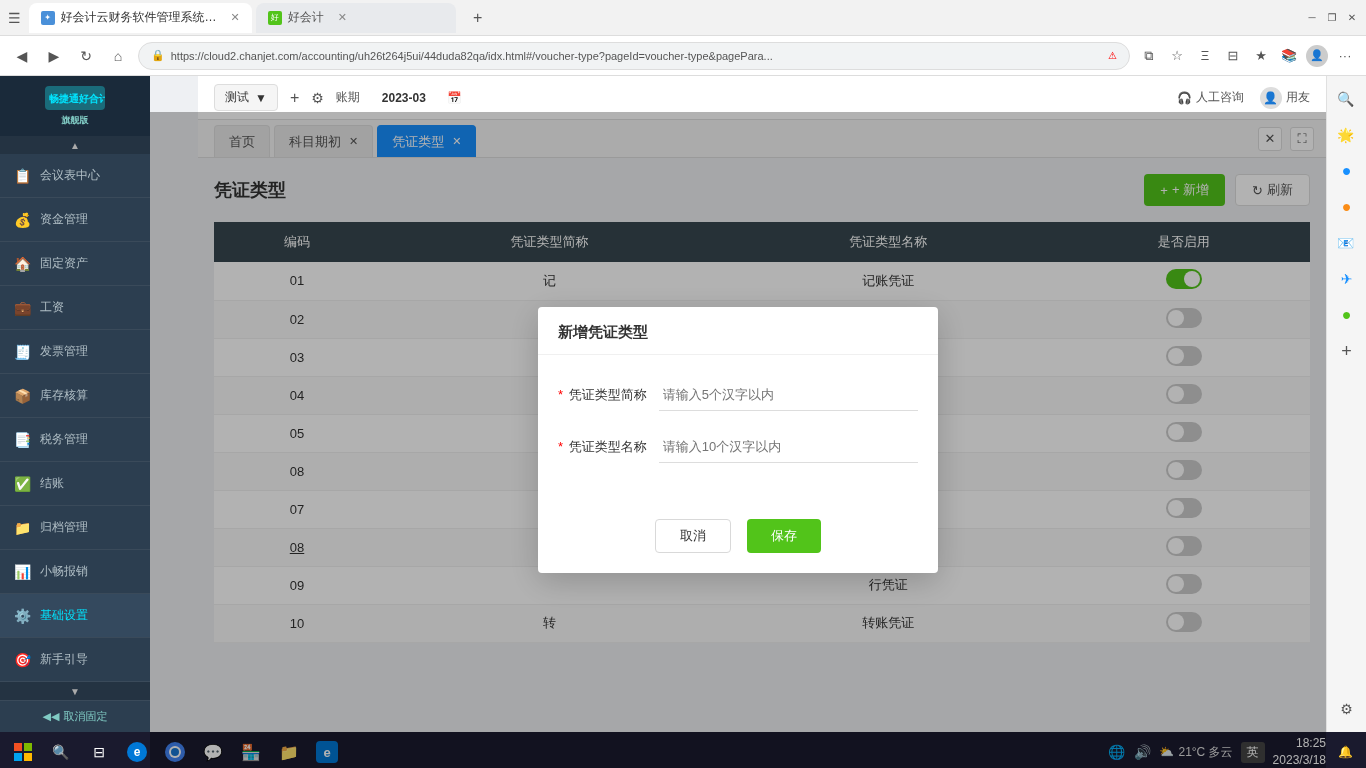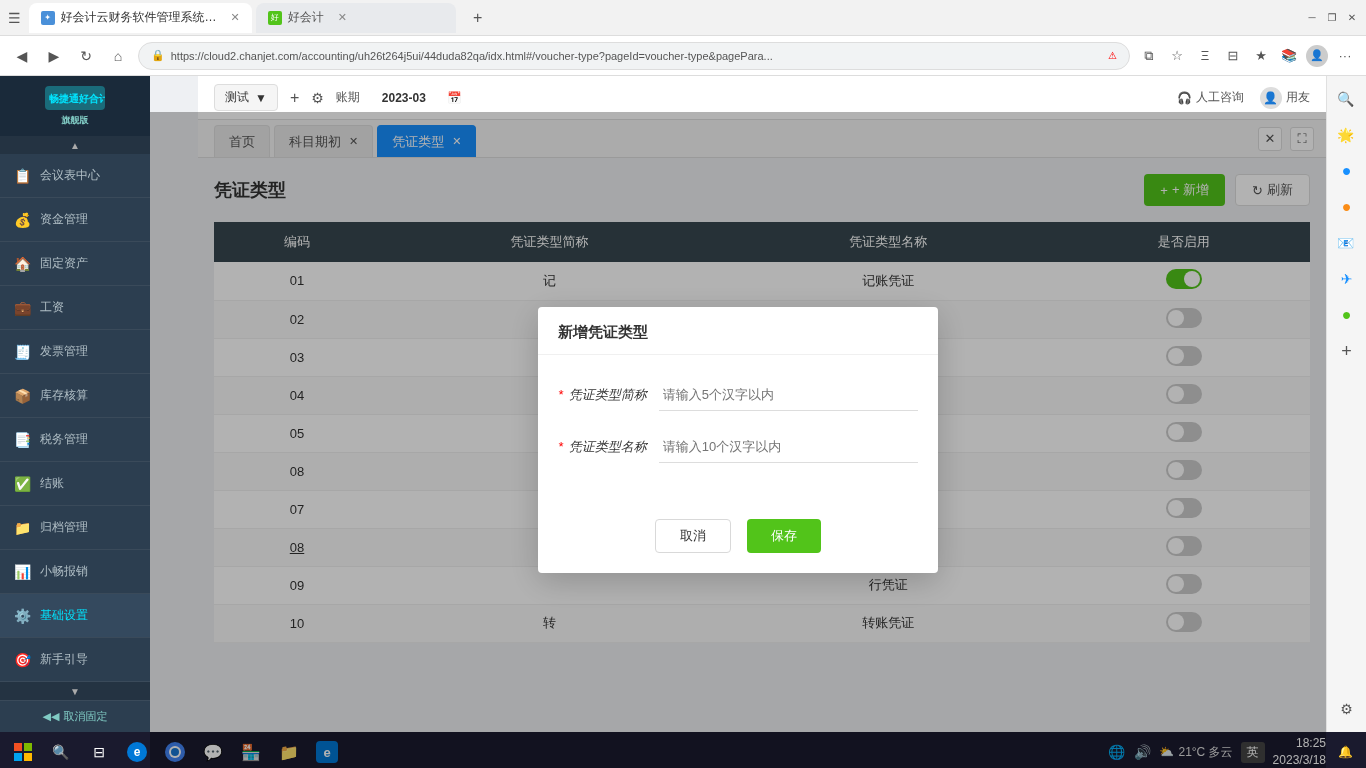--- a/index.html
+++ b/index.html
@@ -369,21 +369,20 @@
       align-items: center;
       margin-bottom: 20px;
       gap: 12px;
     }
     .form-label {
       font-size: 13px;
       color: #333;
       white-space: nowrap;
       min-width: 80px;
       text-align: right;
-      font-style: italic;
     }
     .form-label .required {
       color: red;
       margin-right: 2px;
     }
     .form-input {
       flex: 1;
       height: 32px;
       border: none;
       border-bottom: 1px solid #ddd;

